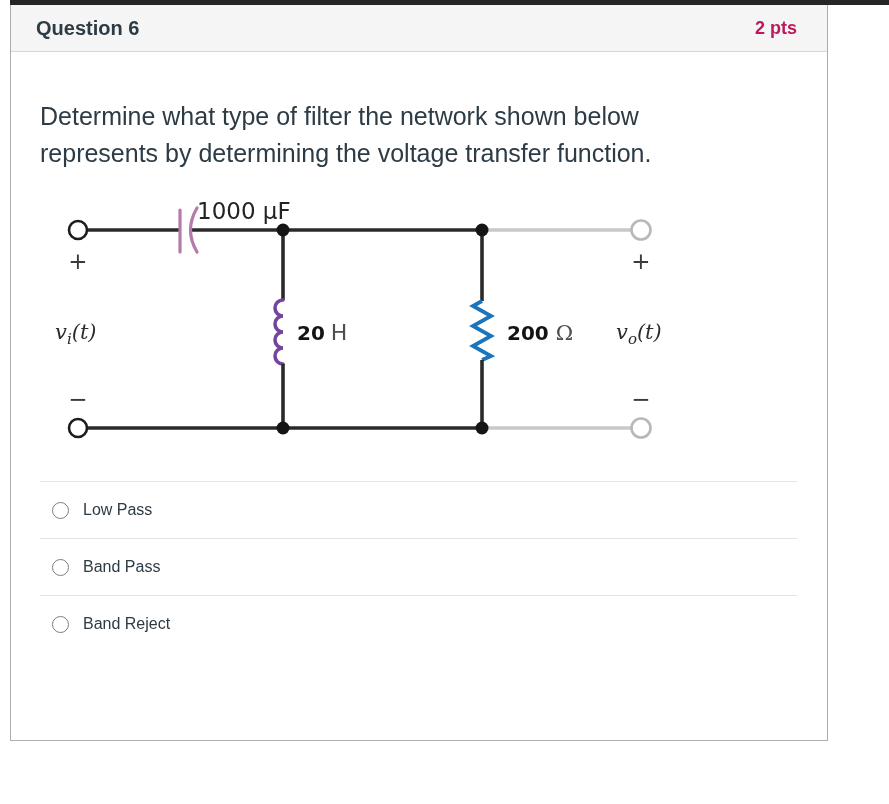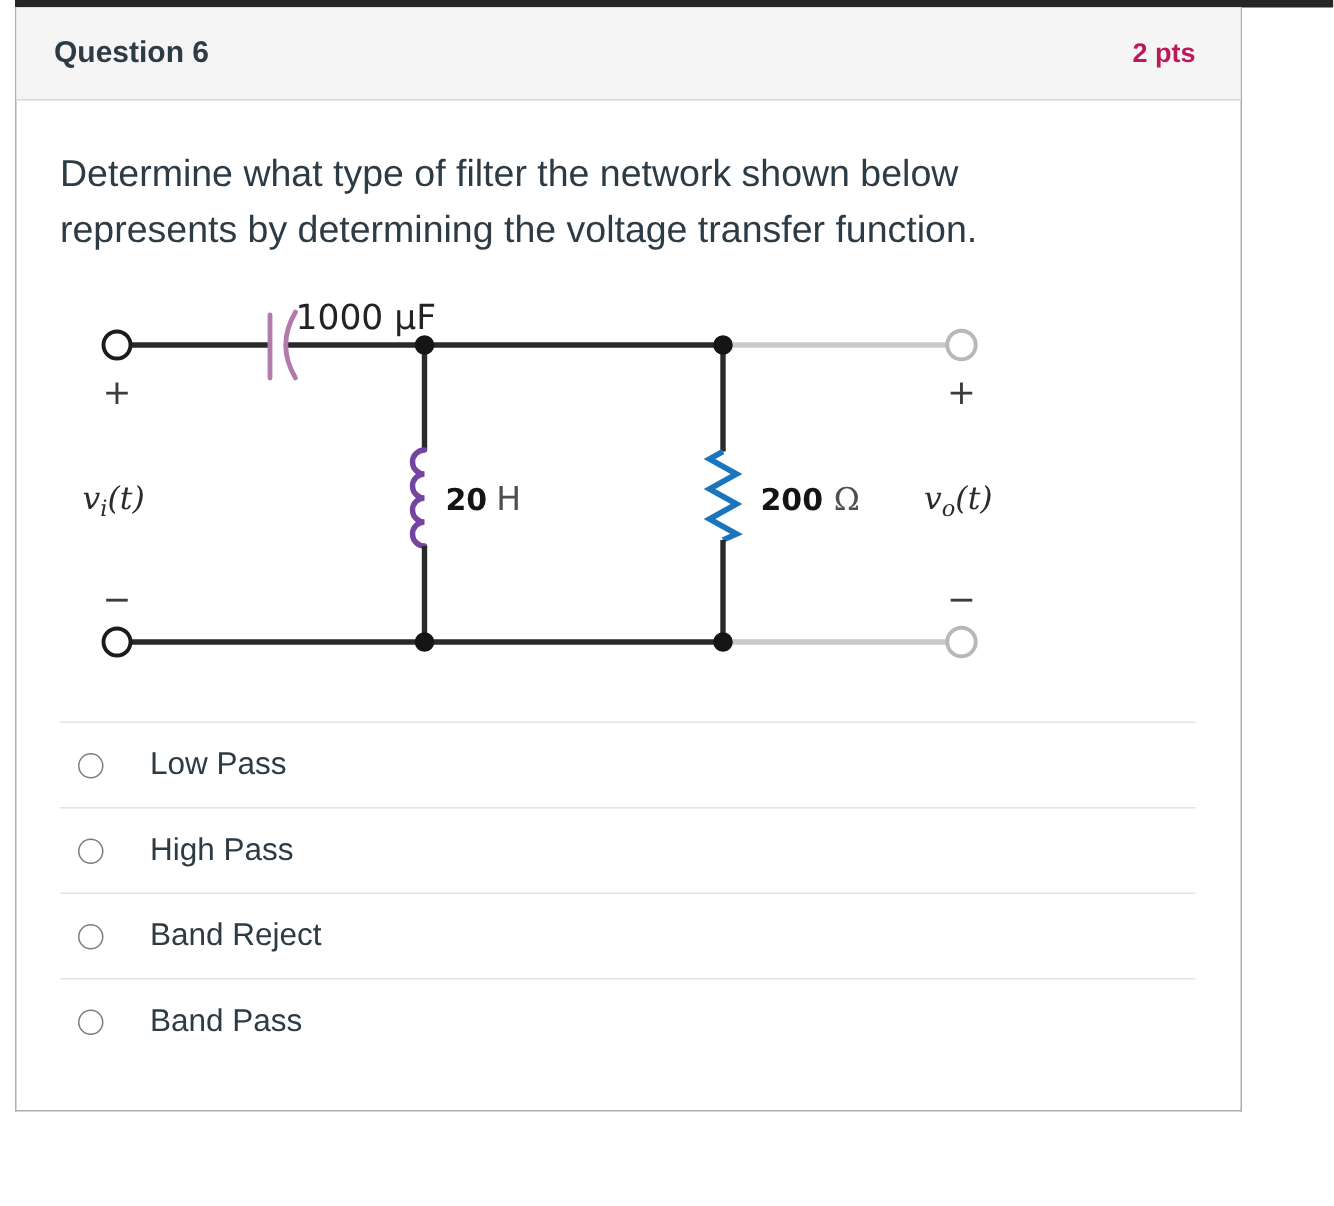--- a/index.html
+++ b/index.html
@@ -1,34 +1,34 @@
 <!DOCTYPE html>
 <html><head>
 <meta charset="utf-8">
 <style>
   html,body{margin:0;padding:0;background:#ffffff;}
   #page{position:relative;width:889px;height:804px;background:#ffffff;overflow:hidden;
         font-family:"Liberation Sans",sans-serif;}
   .topbar{position:absolute;left:10px;top:0;width:879px;height:5px;background:#262626;}
   .card{position:absolute;left:10px;top:5px;width:818px;height:736px;background:#ffffff;
         border:1px solid #adadad;border-top:none;box-sizing:border-box;}
-  .card-header{height:62px;background:#f5f5f5;border-bottom:1px solid #d7d7d7;
+  .card-header{height:47px;background:#f5f5f5;border-bottom:1px solid #d7d7d7;
         display:flex;justify-content:space-between;align-items:center;
         padding:0 30px 0 25px;box-sizing:border-box;}
   .card-title{font-size:20px;font-weight:bold;color:#2d3b45;}
   .card-points{font-size:18px;font-weight:bold;color:#be185d;}
   .question-text{position:absolute;left:29px;top:93px;width:700px;font-size:25px;
         line-height:37px;color:#2d3b45;}
   .circuit{position:absolute;left:29px;top:183px;width:680px;height:265px;}
   .options{position:absolute;left:29px;top:476px;width:757px;}
   .option-row{display:flex;align-items:center;height:57px;border-top:1px solid #e3e3e3;
         padding-left:12px;box-sizing:border-box;cursor:pointer;}
   .radio{width:17px;height:17px;border:1.5px solid #7d7d7d;border-radius:50%;
         background:#fff;flex:0 0 auto;box-sizing:border-box;}
-  .option-label{margin-left:31px;font-size:21px;color:#2d3b45;}
+  .option-label{margin-left:14px;font-size:16px;color:#2d3b45;}
   svg text{user-select:none;}
 </style>
 </head>
 <body>
 
 <div id="page">
   <div class="topbar"></div>
 
   <div class="card">
     <div class="card-header">
@@ -107,25 +107,21 @@
       </text>
     </svg>
 
     <div class="options">
       <div class="option-row">
         <div class="radio"></div>
         <div class="option-label">Low Pass</div>
       </div>
       <div class="option-row">
         <div class="radio"></div>
-        <div class="option-label">High Pass</div>
+        <div class="option-label">Band Pass</div>
       </div>
       <div class="option-row">
         <div class="radio"></div>
         <div class="option-label">Band Reject</div>
-      </div>
-      <div class="option-row">
-        <div class="radio"></div>
-        <div class="option-label">Band Pass</div>
       </div>
     </div>
   </div>
 </div>
 
 </body></html>

